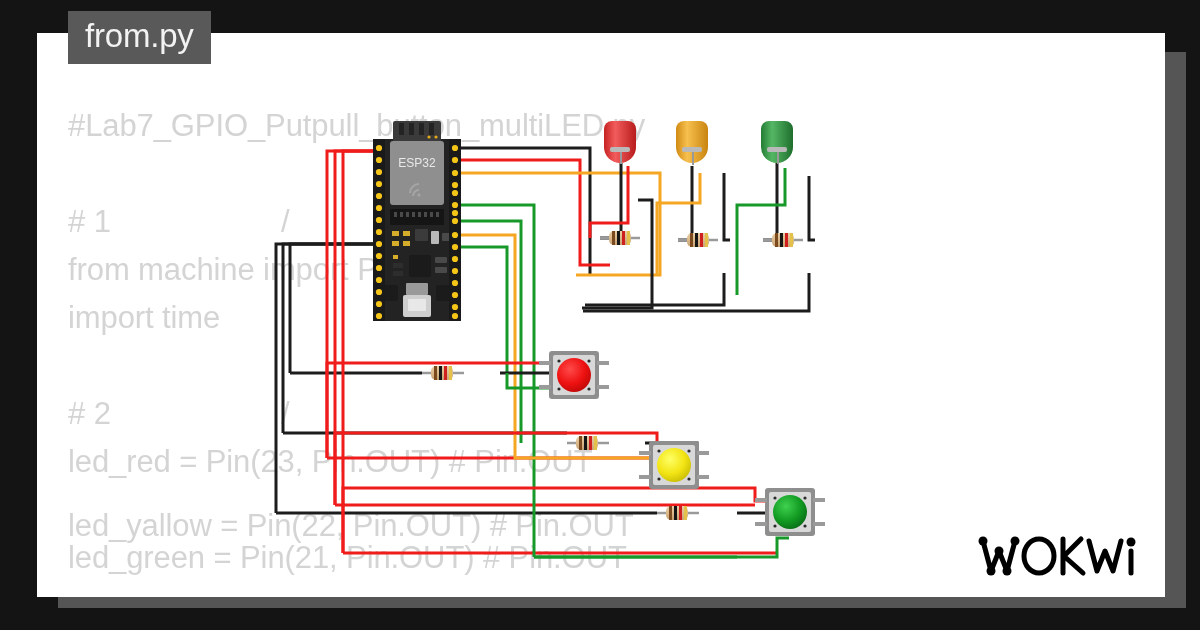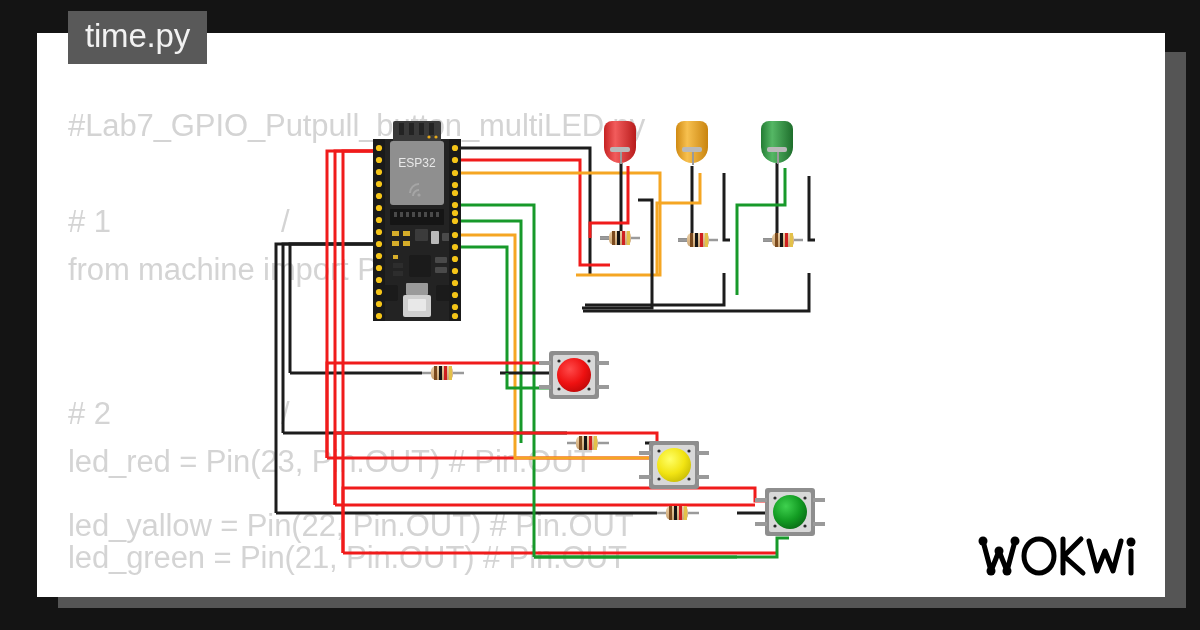--- a/index.html
+++ b/index.html
@@ -86,20 +86,21 @@
 
   <div class="card-shadow"></div>
 
   <div class="card">
 
     <div class="code-layer">
       <div class="code-line cl0">#Lab7_GPIO_Putpull_button_multiLED.py</div>
 
       <div class="code-line cl2"># 1                    /</div>
       <div class="code-line cl3">from machine import Pin</div>
+      <div class="code-line cl4">import time</div>
 
       <div class="code-line cl6"># 2                    /</div>
       <div class="code-line cl7">led_red = Pin(23, Pin.OUT) # Pin.OUT</div>
       <div class="code-line cl8">led_yallow = Pin(22, Pin.OUT) # Pin.OUT</div>
       <div class="code-line cl9">led_green = Pin(21, Pin.OUT) # Pin.OUT</div>
     </div>
 
     <svg class="circuit" width="1128" height="564" viewBox="0 0 1128 564">
       <defs>
         <linearGradient id="ledRedG" x1="0" y1="0" x2="1" y2="0">
@@ -438,15 +439,15 @@
         <circle cx="14" cy="44" r="4.5"></circle>
         <circle cx="22" cy="24" r="4.5"></circle>
         <circle cx="30" cy="44" r="4.5"></circle>
         <circle cx="38" cy="14" r="4.5"></circle>
         <circle cx="154" cy="15" r="4.5"></circle>
       </g>
     </svg>
 
   </div>
 
-  <div class="filename-chip">time.py</div>
+  <div class="filename-chip">from.py</div>
 
 </div>
 
 </body></html>

